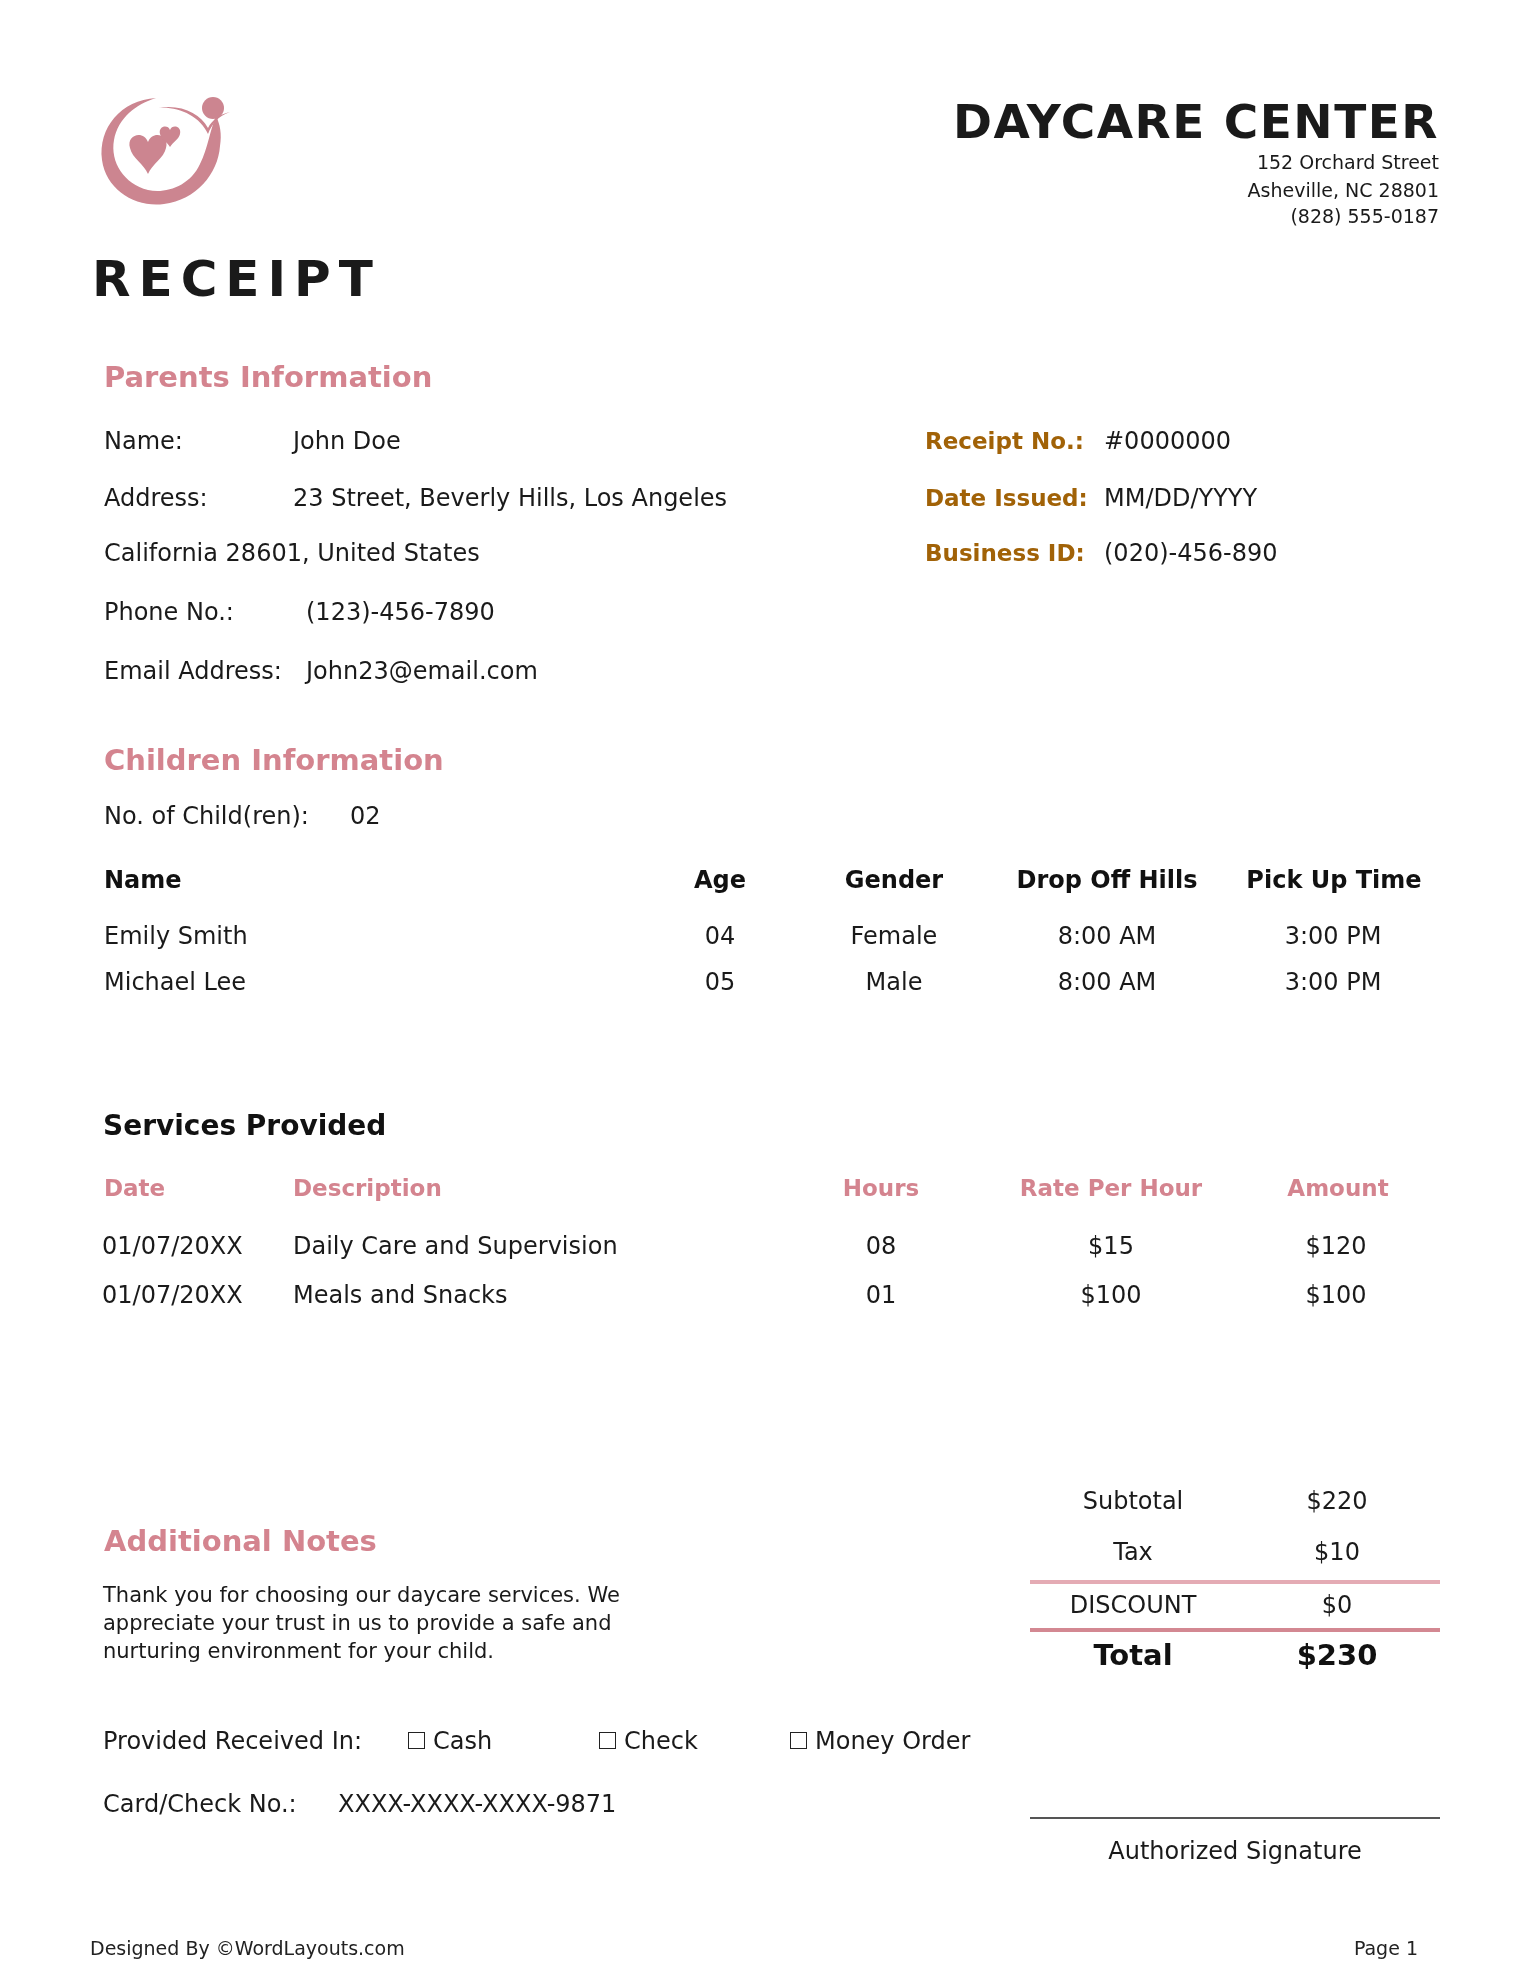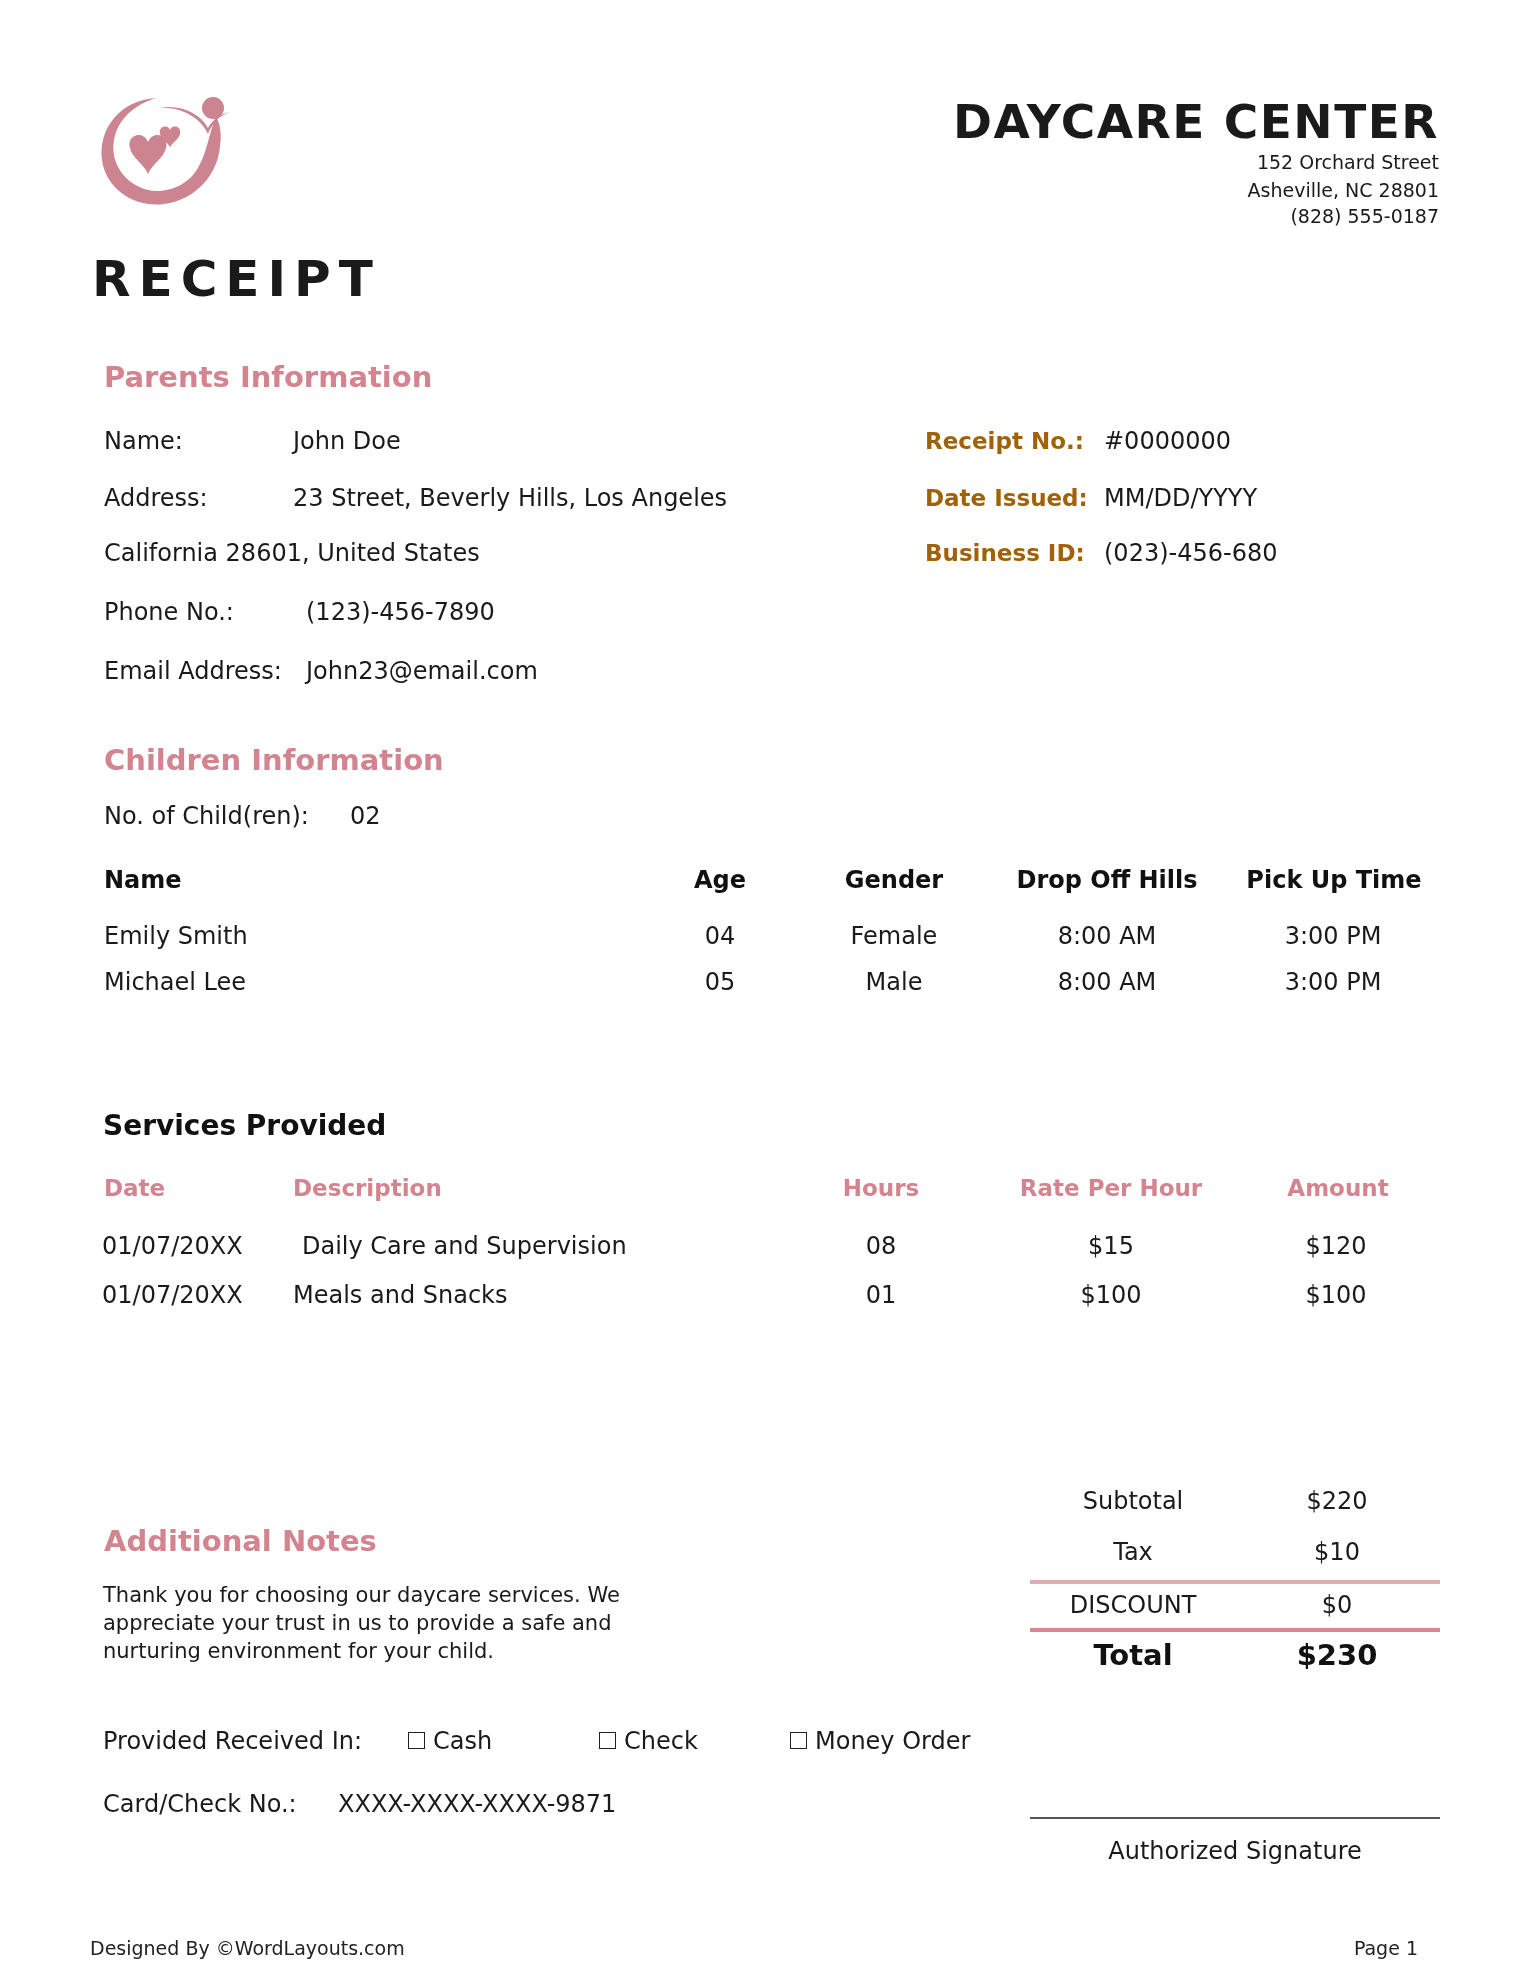--- a/index.html
+++ b/index.html
@@ -55,21 +55,21 @@
 <div class="abs val" style="left:306px; top:598px;">(123)-456-7890</div>
 
 <div class="abs lbl" style="left:104px; top:657px;">Email Address:</div>
 <div class="abs val" style="left:306px; top:657px;">John23@email.com</div>
 
 <div class="abs plabel" style="left:925px; top:428px;">Receipt No.:</div>
 <div class="abs val" style="left:1104px; top:427px;">#0000000</div>
 <div class="abs plabel" style="left:925px; top:485px;">Date Issued:</div>
 <div class="abs val" style="left:1104px; top:484px;">MM/DD/YYYY</div>
 <div class="abs plabel" style="left:925px; top:540px;">Business ID:</div>
-<div class="abs val" style="left:1104px; top:539px;">(023)-456-680</div>
+<div class="abs val" style="left:1104px; top:539px;">(020)-456-890</div>
 
 <div class="abs sect" style="left:104px; top:743px;">Children Information</div>
 <div class="abs lbl" style="left:104px; top:802px;">No. of Child(ren):</div>
 <div class="abs val" style="left:350px; top:802px;">02</div>
 
 <div>
   <div class="abs th" style="left:104px; top:866px;">Name</div>
   <div class="abs th c" style="left:720px; top:866px;">Age</div>
   <div class="abs th c" style="left:894px; top:866px;">Gender</div>
   <div class="abs th c" style="left:1107px; top:866px;">Drop Off Hills</div>
@@ -95,21 +95,21 @@
 
 <div>
   <div class="abs thp" style="left:104px; top:1175px;">Date</div>
   <div class="abs thp" style="left:293px; top:1175px;">Description</div>
   <div class="abs thp c" style="left:881px; top:1175px;">Hours</div>
   <div class="abs thp c" style="left:1111px; top:1175px;">Rate Per Hour</div>
   <div class="abs thp c" style="left:1338px; top:1175px;">Amount</div>
 
   <div>
     <div class="abs val" style="left:102px; top:1232px;">01/07/20XX</div>
-    <div class="abs val" style="left:302px; top:1232px;">Daily Care and Supervision</div>
+    <div class="abs val" style="left:293px; top:1232px;">Daily Care and Supervision</div>
     <div class="abs val c" style="left:881px; top:1232px;">08</div>
     <div class="abs val c" style="left:1111px; top:1232px;">$15</div>
     <div class="abs val c" style="left:1336px; top:1232px;">$120</div>
   </div>
   <div>
     <div class="abs val" style="left:102px; top:1281px;">01/07/20XX</div>
     <div class="abs val" style="left:293px; top:1281px;">Meals and Snacks</div>
     <div class="abs val c" style="left:881px; top:1281px;">01</div>
     <div class="abs val c" style="left:1111px; top:1281px;">$100</div>
     <div class="abs val c" style="left:1336px; top:1281px;">$100</div>

